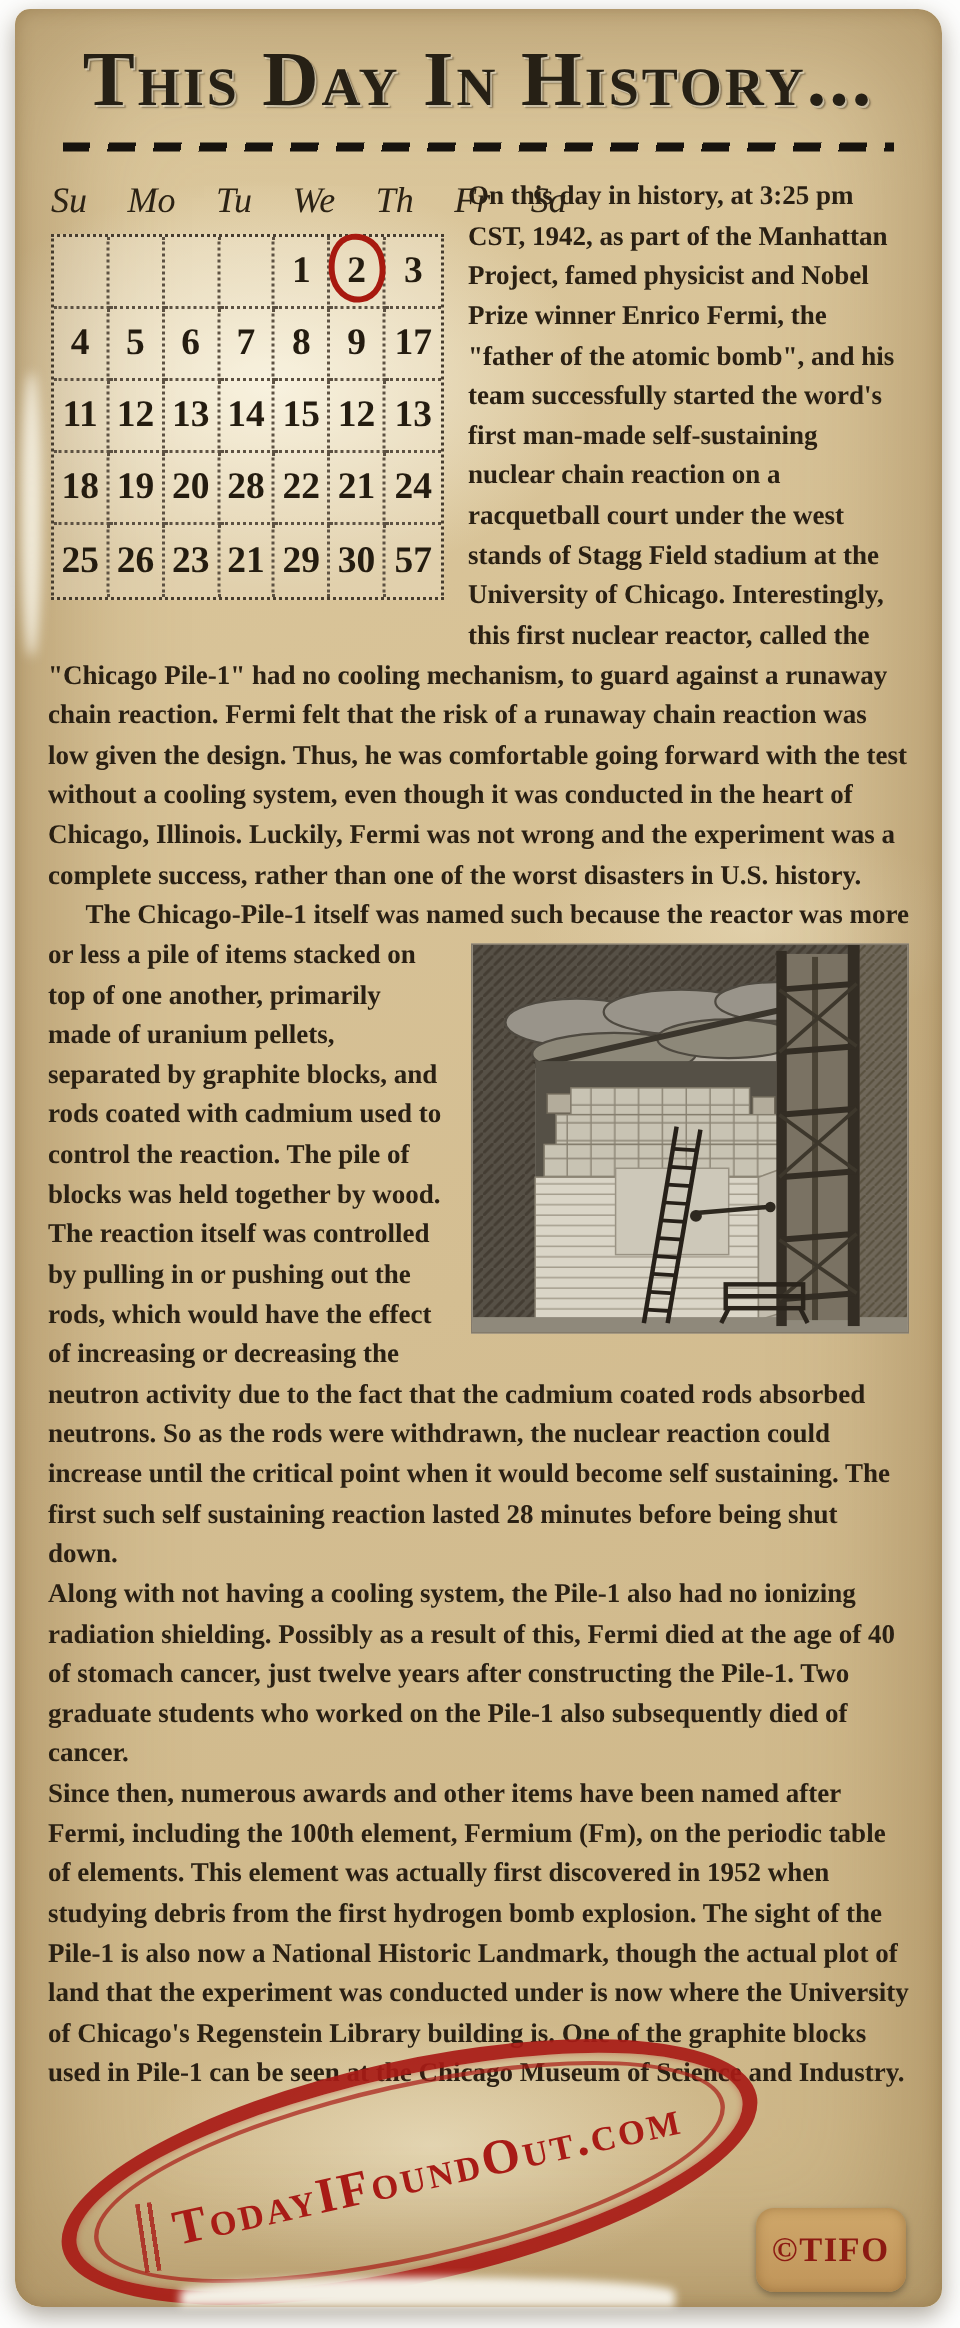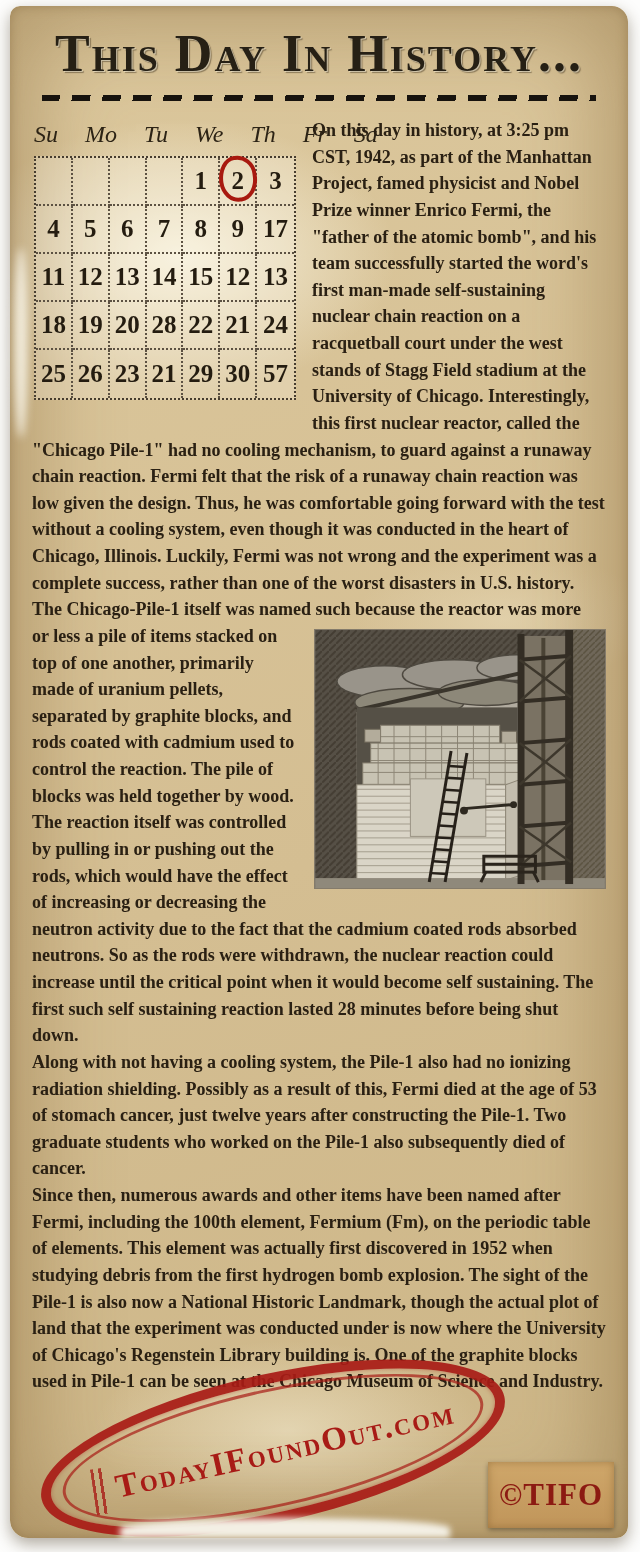--- a/index.html
+++ b/index.html
@@ -56,39 +56,39 @@
   .cal-cell:nth-child(n+29) { border-bottom:none; }
   .ring { position:absolute; left:50%; top:50%; width:38px; height:46px;
           transform:translate(-50%,-55%) rotate(-8deg);
           border:4px solid #a8190f; border-radius:48% 52% 50% 50% / 55% 45% 52% 48%; }
 
   
   .reactor { float:right; width:292px; height:260px; margin:6px 0 10px 16px; padding:0;
              border:1px solid #847b6b; background:#b2aca0; }
   .reactor svg { display:block; width:100%; height:100%; }
 
-  .clear-left { clear:left; }
+  .clear-left { clear:left;text-align:right; }
 
   
   .stamp { position:absolute; left:26px; bottom:16px; width:474px; height:148px; transform:rotate(-12.5deg); }
   .stamp::before { content:""; position:absolute; inset:0; border:10px solid rgba(168,27,22,.92); border-radius:50%;
                    box-shadow:inset 0 0 4px rgba(168,27,22,.4); }
   .stamp::after  { content:""; position:absolute; inset:15px 22px; border:3px solid rgba(168,27,22,.70); border-radius:50%; }
   .stamp-inner { position:absolute; inset:0; display:flex; align-items:center; justify-content:center; gap:8px; }
   .stamp-marks { width:15px; height:46px; margin-top:10px;
                  background:repeating-linear-gradient(to right,#a81b16 0 3px, transparent 3px 8px);
                  opacity:.8; transform:rotate(4deg); }
   .stamp-text { font-variant:small-caps; font-weight:700; font-size:33px; letter-spacing:2px;
                 color:#a81b16; margin-top:8px; white-space:nowrap; }
 
   
-  .tifo-tag { position:absolute; right:14px; bottom:10px;
+  .tifo-tag { position:absolute; right:24px; bottom:10px;
               background:linear-gradient(#cfa76a,#c0955a);
-              color:#8c1a12; font-size:31px; font-weight:700; letter-spacing:1px;
-              padding:15px 11px; border-radius:0;
+              color:#8c1a12; font-size:23px; font-weight:700; letter-spacing:1px;
+              padding:15px 11px; border-radius:12px;
               box-shadow:0 2px 5px rgba(0,0,0,.35), inset 0 0 8px rgba(116,77,30,.45); }
 </style>
 </head>
 <body>
 
 <div class="canvas">
   <div class="paper">
 
     <h1 class="page-title">This Day In History...</h1>
 
@@ -312,21 +312,21 @@
             <line x1="127" y1="185" x2="143" y2="186"></line>
             <line x1="129" y1="173" x2="145" y2="174"></line>
             <line x1="131" y1="161" x2="147" y2="162"></line>
             <line x1="133" y1="149" x2="149" y2="150"></line>
             <line x1="135" y1="137" x2="151" y2="138"></line>
           </g>
         </svg>
       </figure>
 
       <p>or less a pile of items stacked on top of one another, primarily made of uranium pellets, separated by graphite blocks, and rods coated with cadmium used to control the reaction. The pile of blocks was held together by wood.  The reaction itself was controlled by pulling in or pushing out the rods, which would have the effect of increasing or decreasing the neutron activity due to the fact that the cadmium coated rods absorbed neutrons.  So as the rods were withdrawn, the nuclear reaction could increase until the critical point when it would become self sustaining.  The first such self sustaining reaction lasted 28 minutes before being shut down.</p>
-      <p class="para-gap">Along with not having a cooling system, the Pile-1 also had no ionizing radiation shielding.  Possibly as a result of this, Fermi died at the age of 53 of stomach cancer, just twelve years after constructing the Pile-1.  Two graduate students who worked on the Pile-1 also subsequently died of cancer.</p>
+      <p class="para-gap">Along with not having a cooling system, the Pile-1 also had no ionizing radiation shielding.  Possibly as a result of this, Fermi died at the age of 40 of stomach cancer, just twelve years after constructing the Pile-1.  Two graduate students who worked on the Pile-1 also subsequently died of cancer.</p>
       <p class="para-gap">Since then, numerous awards and other items have been named after Fermi, including the 100th element, Fermium (Fm), on the periodic table of elements.  This element was actually first discovered in 1952 when studying debris from the first hydrogen bomb explosion.  The sight of the Pile-1 is also now a National Historic Landmark, though the actual plot of land that the experiment was conducted under is now where the University of Chicago's Regenstein Library building is.  One of the graphite blocks used in Pile-1 can be seen at the Chicago Museum of Science and Industry.</p>
     </section>
 
     <div class="stamp">
       <div class="stamp-inner">
         <span class="stamp-marks"></span>
         <span class="stamp-text">TodayIFoundOut.com</span>
       </div>
     </div>
 

